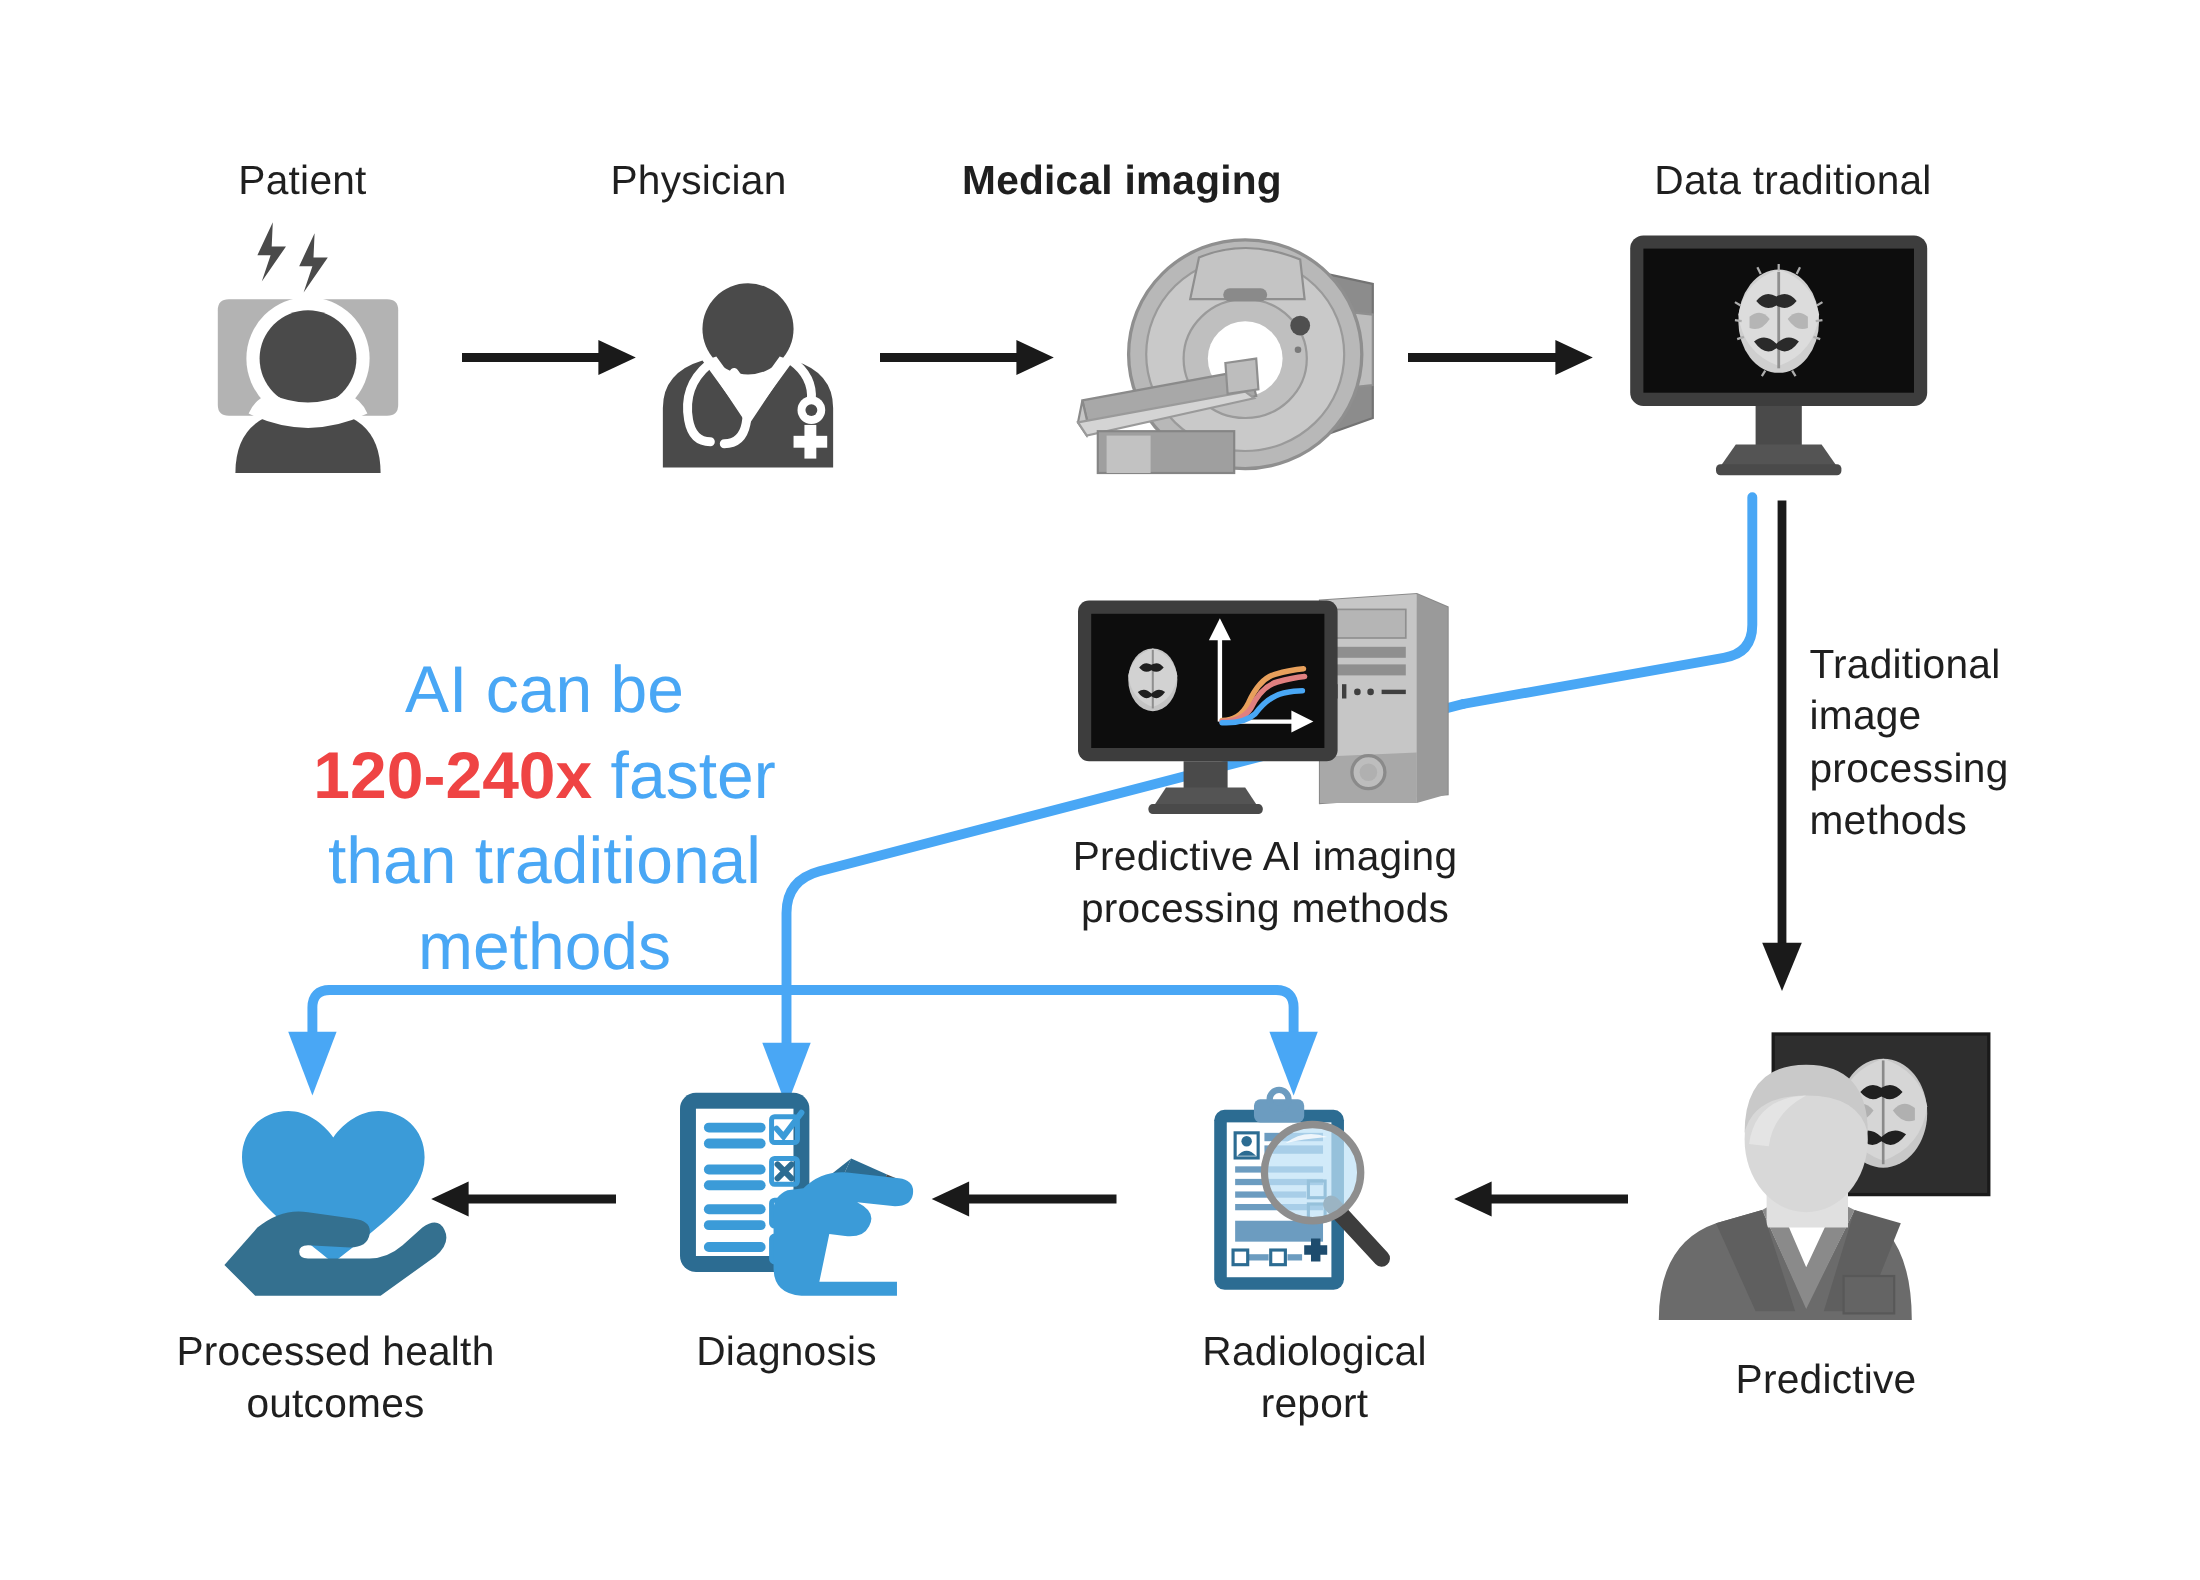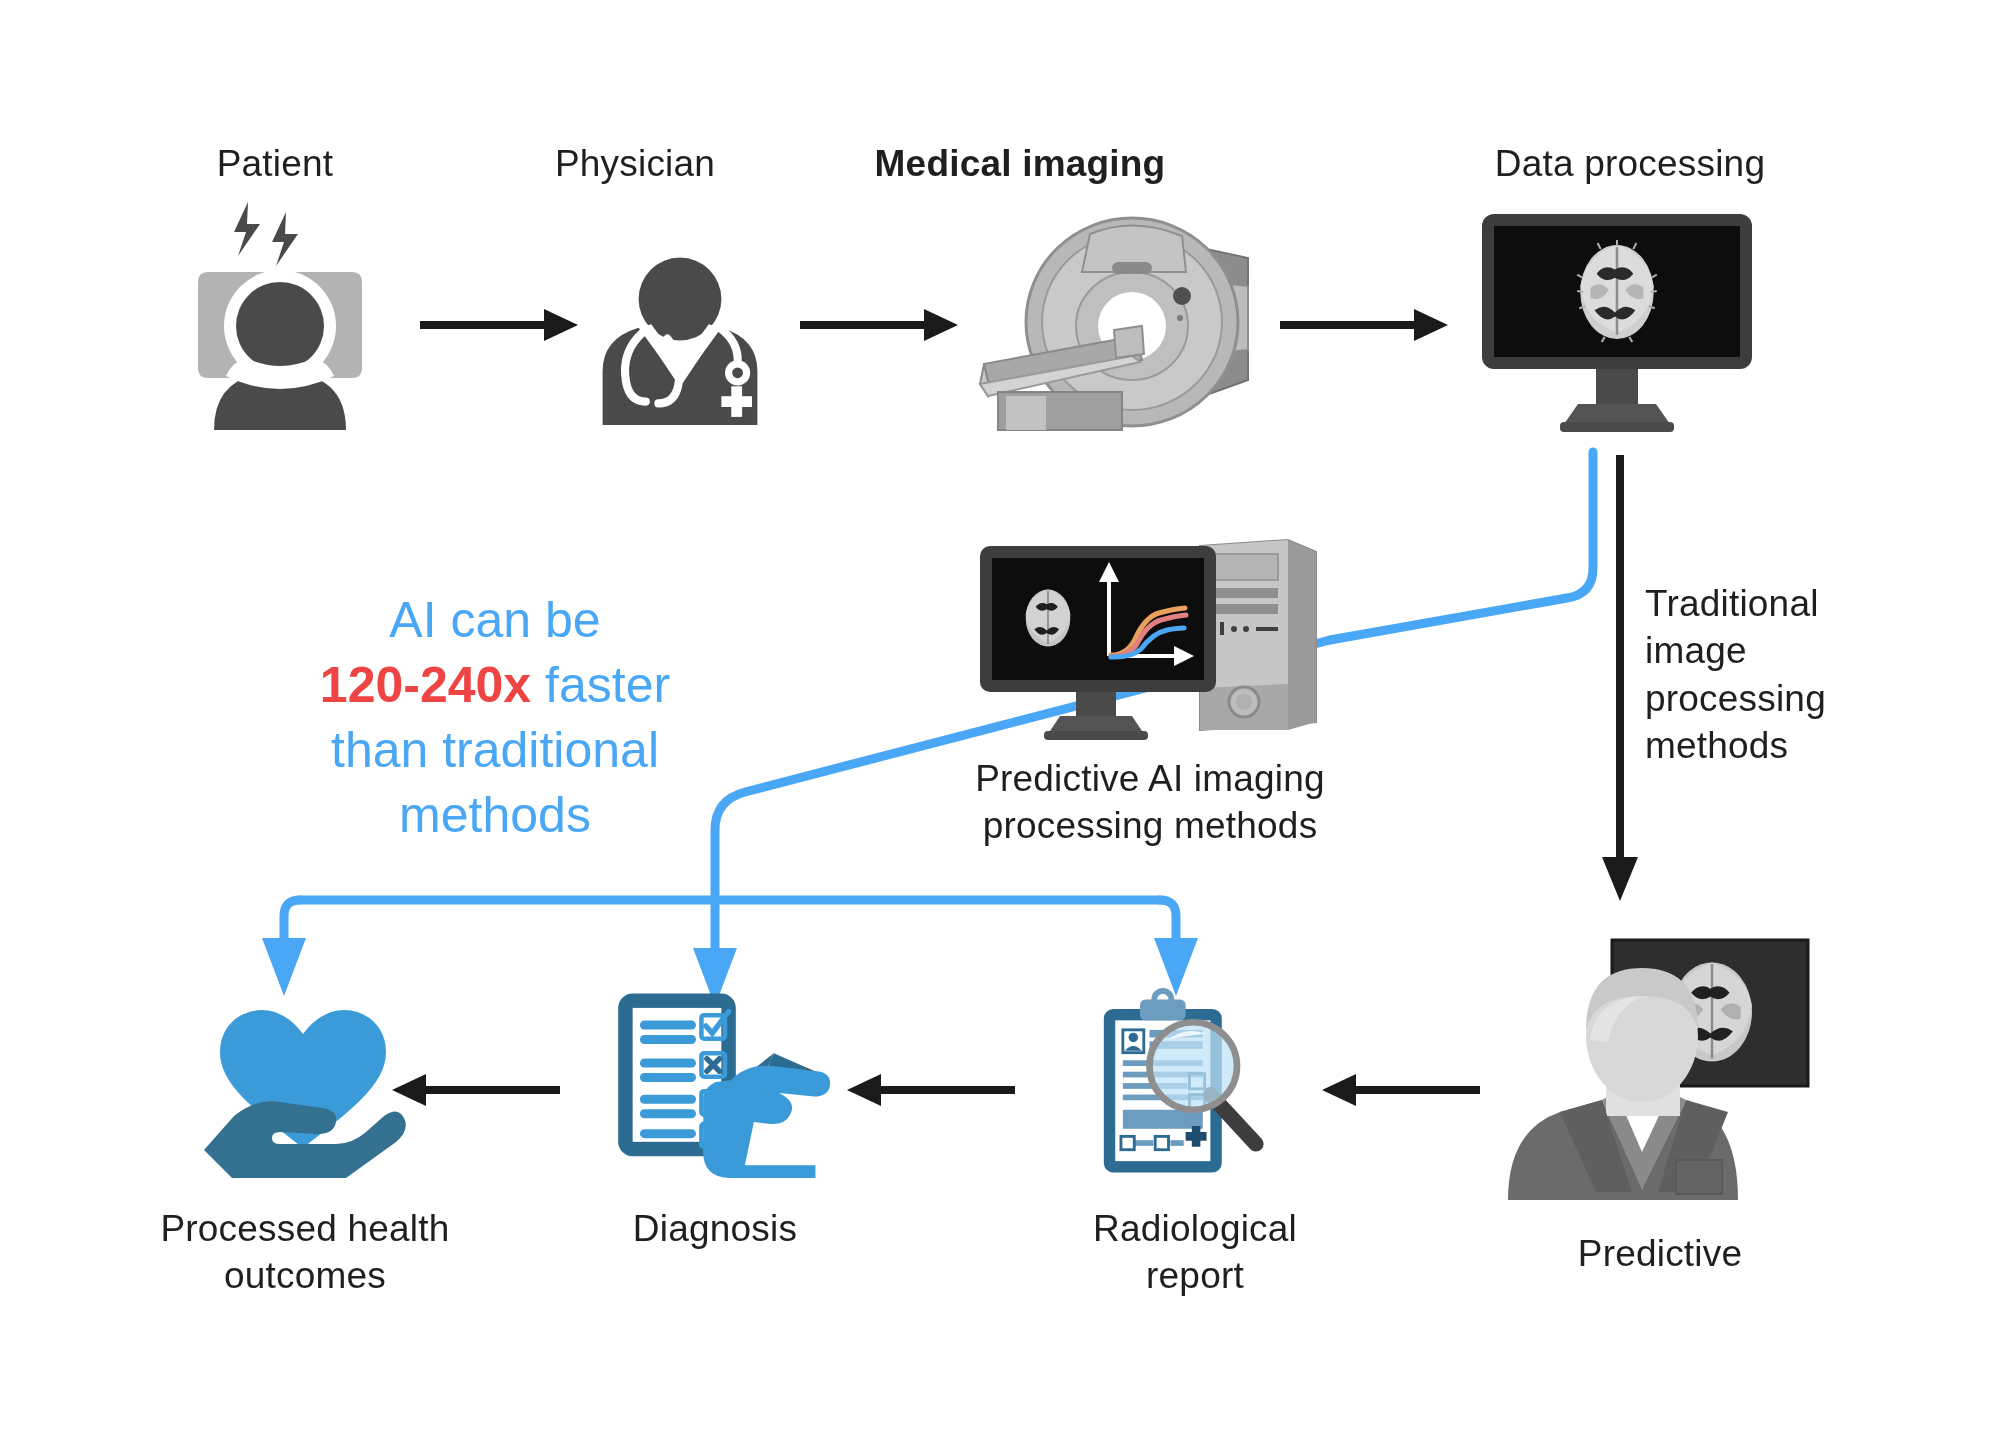--- a/index.html
+++ b/index.html
@@ -4,33 +4,33 @@
 <style>
   html,body{margin:0;padding:0;background:#ffffff;}
   body{width:2000px;height:1436px;position:relative;overflow:hidden;
        font-family:"Liberation Sans","DejaVu Sans",sans-serif;color:#222222;}
   .stage{position:absolute;left:0;top:0;width:2000px;height:1436px;padding-left:28px;}
   .lbl{position:absolute;font-size:37px;color:#1f1f1f;text-align:center;
        line-height:1.28;white-space:pre-line;letter-spacing:.2px;}
   .lbl-left{text-align:left;}
   .node{position:absolute;}
   svg{overflow:visible;display:block;}
-  .aitext{position:absolute;text-align:center;font-size:50px;line-height:1.30;
+  .aitext{position:absolute;text-align:center;font-size:60px;line-height:1.30;
           color:#49A7F5;font-weight:400;}
   .aitext b{color:#ef4444;font-weight:700;}
 </style>
 </head>
 <body>
 
 <div class="stage">
 
   <div class="lbl" style="left:150px;top:140px;width:250px;">Patient</div>
   <div class="lbl" style="left:510px;top:140px;width:250px;">Physician</div>
   <div class="lbl" style="left:850px;top:140px;width:340px;font-weight:bold;">Medical imaging</div>
-  <div class="lbl" style="left:1450px;top:140px;width:360px;">Data processing</div>
+  <div class="lbl" style="left:1450px;top:140px;width:360px;">Data traditional</div>
 
   <div class="node" style="left:190px;top:190px;">
     <svg width="210" height="240" viewBox="0 0 210 240">
 
       <path d="M 58 12 L 44 42 L 56 42 L 48 66 L 70 34 L 57 34 Z" fill="#4a4a4a"></path>
       <path d="M 96 22 L 82 52 L 94 52 L 86 76 L 108 44 L 95 44 Z" fill="#4a4a4a"></path>
 
       <path d="M 8 92 q 0 -10 10 -10 L 162 82 q 10 0 10 10 L 172 178 q 0 10 -10 10 L 18 188 q -10 0 -10 -10 Z" fill="#b3b3b3"></path>
 
       <path d="M 24 240 q 0 -58 66 -58 q 66 0 66 58 Z" fill="#4a4a4a"></path>

